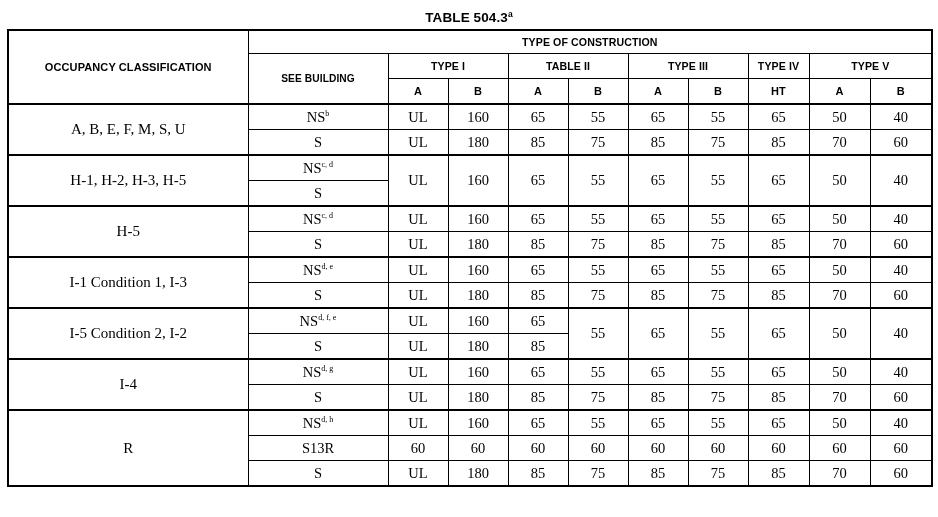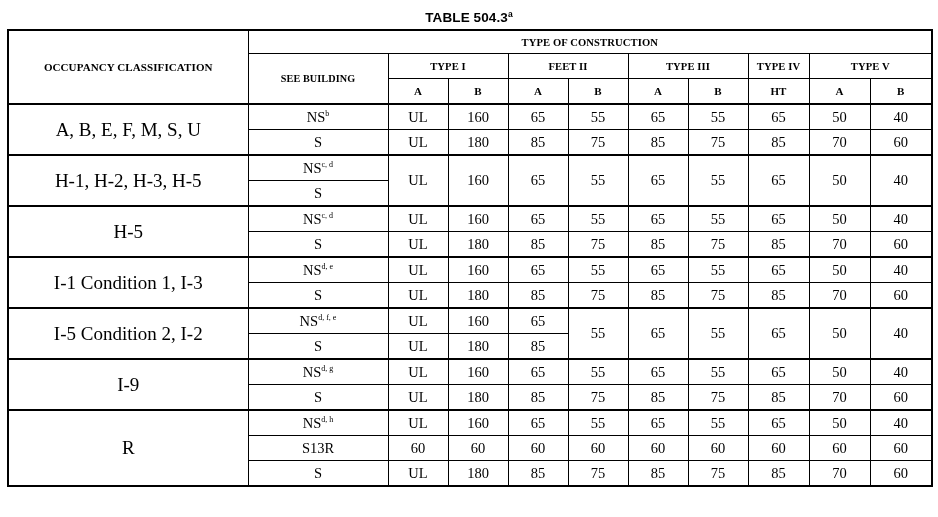--- a/index.html
+++ b/index.html
@@ -57,21 +57,21 @@
   table.code-table th {
     border: 1px solid #000;
     text-align: center;
     vertical-align: middle;
     padding: 0;
     color: #000;
   }
 
   
   th.hdr {
-    font-family: Liberation Serif, serif;
+    font-family: Liberation Sans, sans-serif;
     font-weight: bold;
     font-size: 10.2px;
     letter-spacing: 0.1px;
   }
   th.hdr-occ {
     font-size: 11px;
   }
   th.hdr-type {
     font-size: 10.6px;
   }
@@ -79,21 +79,21 @@
     font-size: 11px;
   }
 
   
   td.cell {
     font-family: "Liberation Serif", serif;
     font-size: 14.5px;
   }
   td.occ {
     font-family: "Liberation Serif", serif;
-    font-size: 19px;
+    font-size: 15px;
   }
   td.foot {
     font-family: Liberation Serif, serif;
     font-size: 14.5px;
   }
   td.foot sup {
     font-size: 8px;
     vertical-align: super;
     line-height: 0;
   }
@@ -141,21 +141,21 @@
           <col style="width:62px">
       </colgroup>
       <thead>
         <tr>
           <th class="hdr hdr-occ h-top" rowspan="3">OCCUPANCY CLASSIFICATION</th>
           <th class="hdr hdr-type h-top" colspan="10">TYPE OF CONSTRUCTION</th>
         </tr>
         <tr>
           <th class="hdr h-band" rowspan="2">SEE BUILDING</th>
           <th class="hdr hdr-type h-band" colspan="2">TYPE I</th>
-          <th class="hdr hdr-type h-band" colspan="2">FEET II</th>
+          <th class="hdr hdr-type h-band" colspan="2">TABLE II</th>
           <th class="hdr hdr-type h-band" colspan="2">TYPE III</th>
           <th class="hdr hdr-type h-band" rowspan="1">TYPE IV</th>
           <th class="hdr hdr-type h-band" colspan="2">TYPE V</th>
         </tr>
         <tr class="hdr-bottom">
           <th class="hdr hdr-ab h-band">A</th>
           <th class="hdr hdr-ab h-band">B</th>
           <th class="hdr hdr-ab h-band">A</th>
           <th class="hdr hdr-ab h-band">B</th>
           <th class="hdr hdr-ab h-band">A</th>
@@ -270,21 +270,21 @@
             <td class="cell h-band" rowspan="2">50</td>
             <td class="cell h-band" rowspan="2">40</td>
           </tr>
           <tr>
             <td class="foot h-band">S</td>
             <td class="cell h-band">UL</td>
             <td class="cell h-band">180</td>
             <td class="cell h-band">85</td>
           </tr>
           <tr class="group-start">
-            <td class="occ h-band" rowspan="2">I-9</td>
+            <td class="occ h-band" rowspan="2">I-4</td>
             <td class="foot h-band">NS<sup>d, g</sup></td>
             <td class="cell h-band">UL</td>
             <td class="cell h-band">160</td>
             <td class="cell h-band">65</td>
             <td class="cell h-band">55</td>
             <td class="cell h-band">65</td>
             <td class="cell h-band">55</td>
             <td class="cell h-band">65</td>
             <td class="cell h-band">50</td>
             <td class="cell h-band">40</td>

